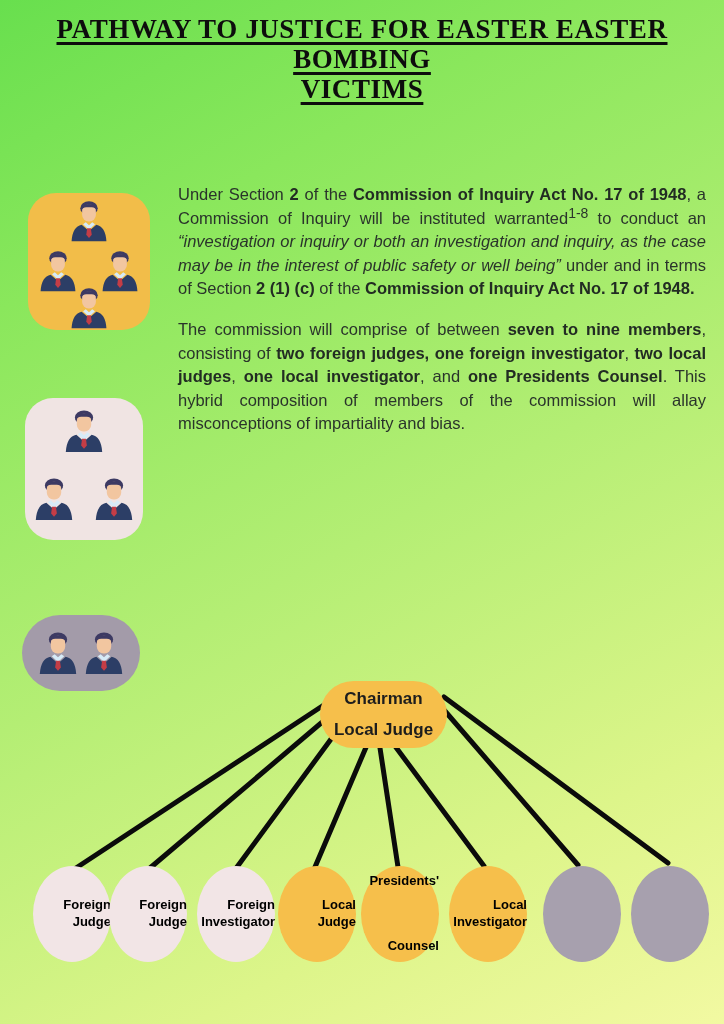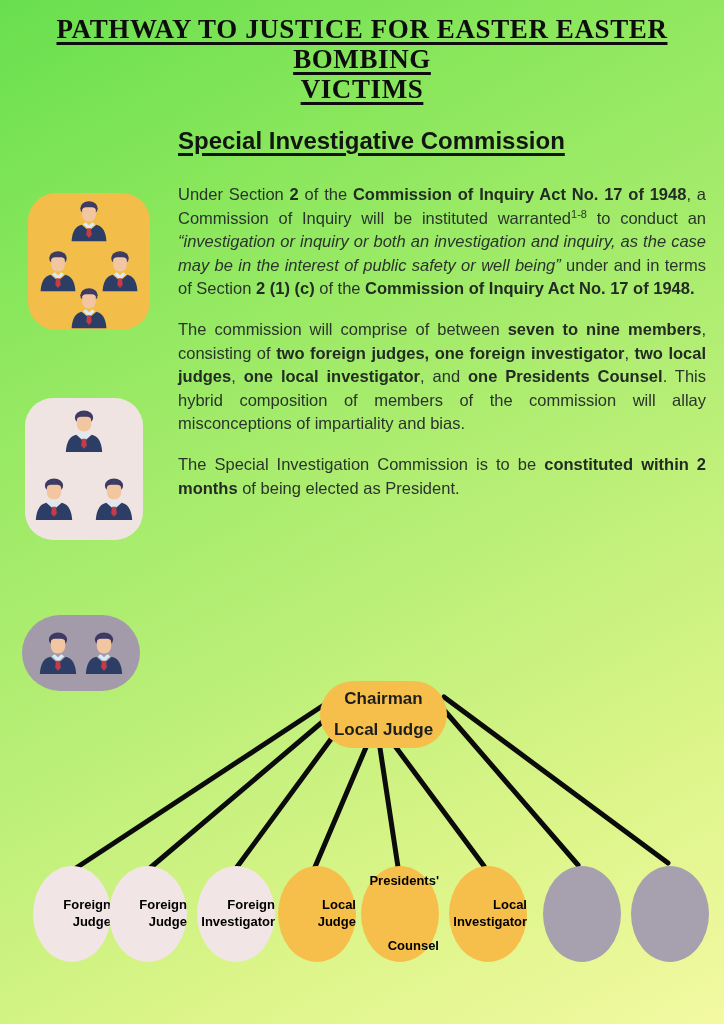--- a/index.html
+++ b/index.html
@@ -38,21 +38,21 @@
 
   
   .text-col {
     position: absolute; left: 178px; top: 183px; width: 528px;
     color: #2a342b; font-size: 16.5px; line-height: 1.43;
     text-align: justify;
   }
   .text-col p { margin: 0 0 17px; }
   .text-col b { font-weight: 700; color: #222c23; }
   .text-col i { font-style: italic; }
-  .text-col sup { font-size: 11px; line-height: 0; }
+  .text-col sup { font-size: 14px; line-height: 0; }
 
   
   .icon-box { position: absolute; border-radius: 28px; }
   #icon-0 { left: 28px; top: 193px; width: 122px; height: 137px; }
   #icon-1 { left: 25px; top: 398px; width: 118px; height: 142px; }
   #icon-2 { left: 22px; top: 615px; width: 118px; height: 76px; border-radius: 40px; }
   .person { position: absolute; width: 44px; height: 44px; }
   #icon-1 .person, #icon-2 .person { width: 46px; height: 46px; }
   .person svg { width: 100%; height: 100%; display: block; }
 
@@ -77,26 +77,24 @@
 </head>
 <body>
 
 <div class="page">
 
   <h1 class="page-title">
     <span>PATHWAY TO JUSTICE FOR EASTER EASTER BOMBING</span><br>
     <span>VICTIMS</span>
   </h1>
 
-  <h2 class="section-heading">Special Investigative Commission</h2>
 
   <div class="text-col">
     <p><span>Under Section </span><b>2</b><span> of the </span><b>Commission of Inquiry Act No. 17 of 1948</b><span>, a Commission of Inquiry will be instituted warranted</span><sup>1-8</sup><span> to conduct an </span><i>“investigation or inquiry or both an investigation and inquiry, as the case may be in the interest of public safety or well being”</i><span> under and in terms of Section </span><b>2 (1) (c)</b><span> of the </span><b>Commission of Inquiry Act No. 17 of 1948.</b></p>
     <p><span>The commission will comprise of between </span><b>seven to nine members</b><span>, consisting of </span><b>two foreign judges, one foreign investigator</b><span>, </span><b>two local judges</b><span>, </span><b>one local investigator</b><span>, and </span><b>one Presidents Counsel</b><span>. This hybrid composition of members of the commission will allay misconceptions of impartiality and bias.</span></p>
-    <p><span>The Special Investigation Commission is to be </span><b>constituted within 2 months</b><span> of being elected as President.</span></p>
   </div>
 
   <div class="icon-box" id="icon-0" style="background: rgb(242, 189, 73);">
       <div class="person" style="left: 39px; top: 6px;">
         <svg viewBox="0 0 48 48">
           <ellipse cx="24" cy="10" rx="9.5" ry="7.5" fill="#3d3a63"></ellipse>
           <rect x="16.5" y="6" width="15" height="18.5" rx="7" fill="#f2c6a0"></rect>
           <path d="M15 13 Q15 5.5 24 5.5 Q33 5.5 33 13 Q31 9 27 9 L21 9 Q17 9 15 13 Z" fill="#3d3a63"></path>
           <path d="M5 46 Q6 30 16 28 L24 35 L32 28 Q42 30 43 46 Z" fill="#2c3e66"></path>
           <path d="M17.5 27.5 L24 33.5 L30.5 27.5 L27.5 25.3 L24 28.5 L20.5 25.3 Z" fill="#d6ebf8"></path>

